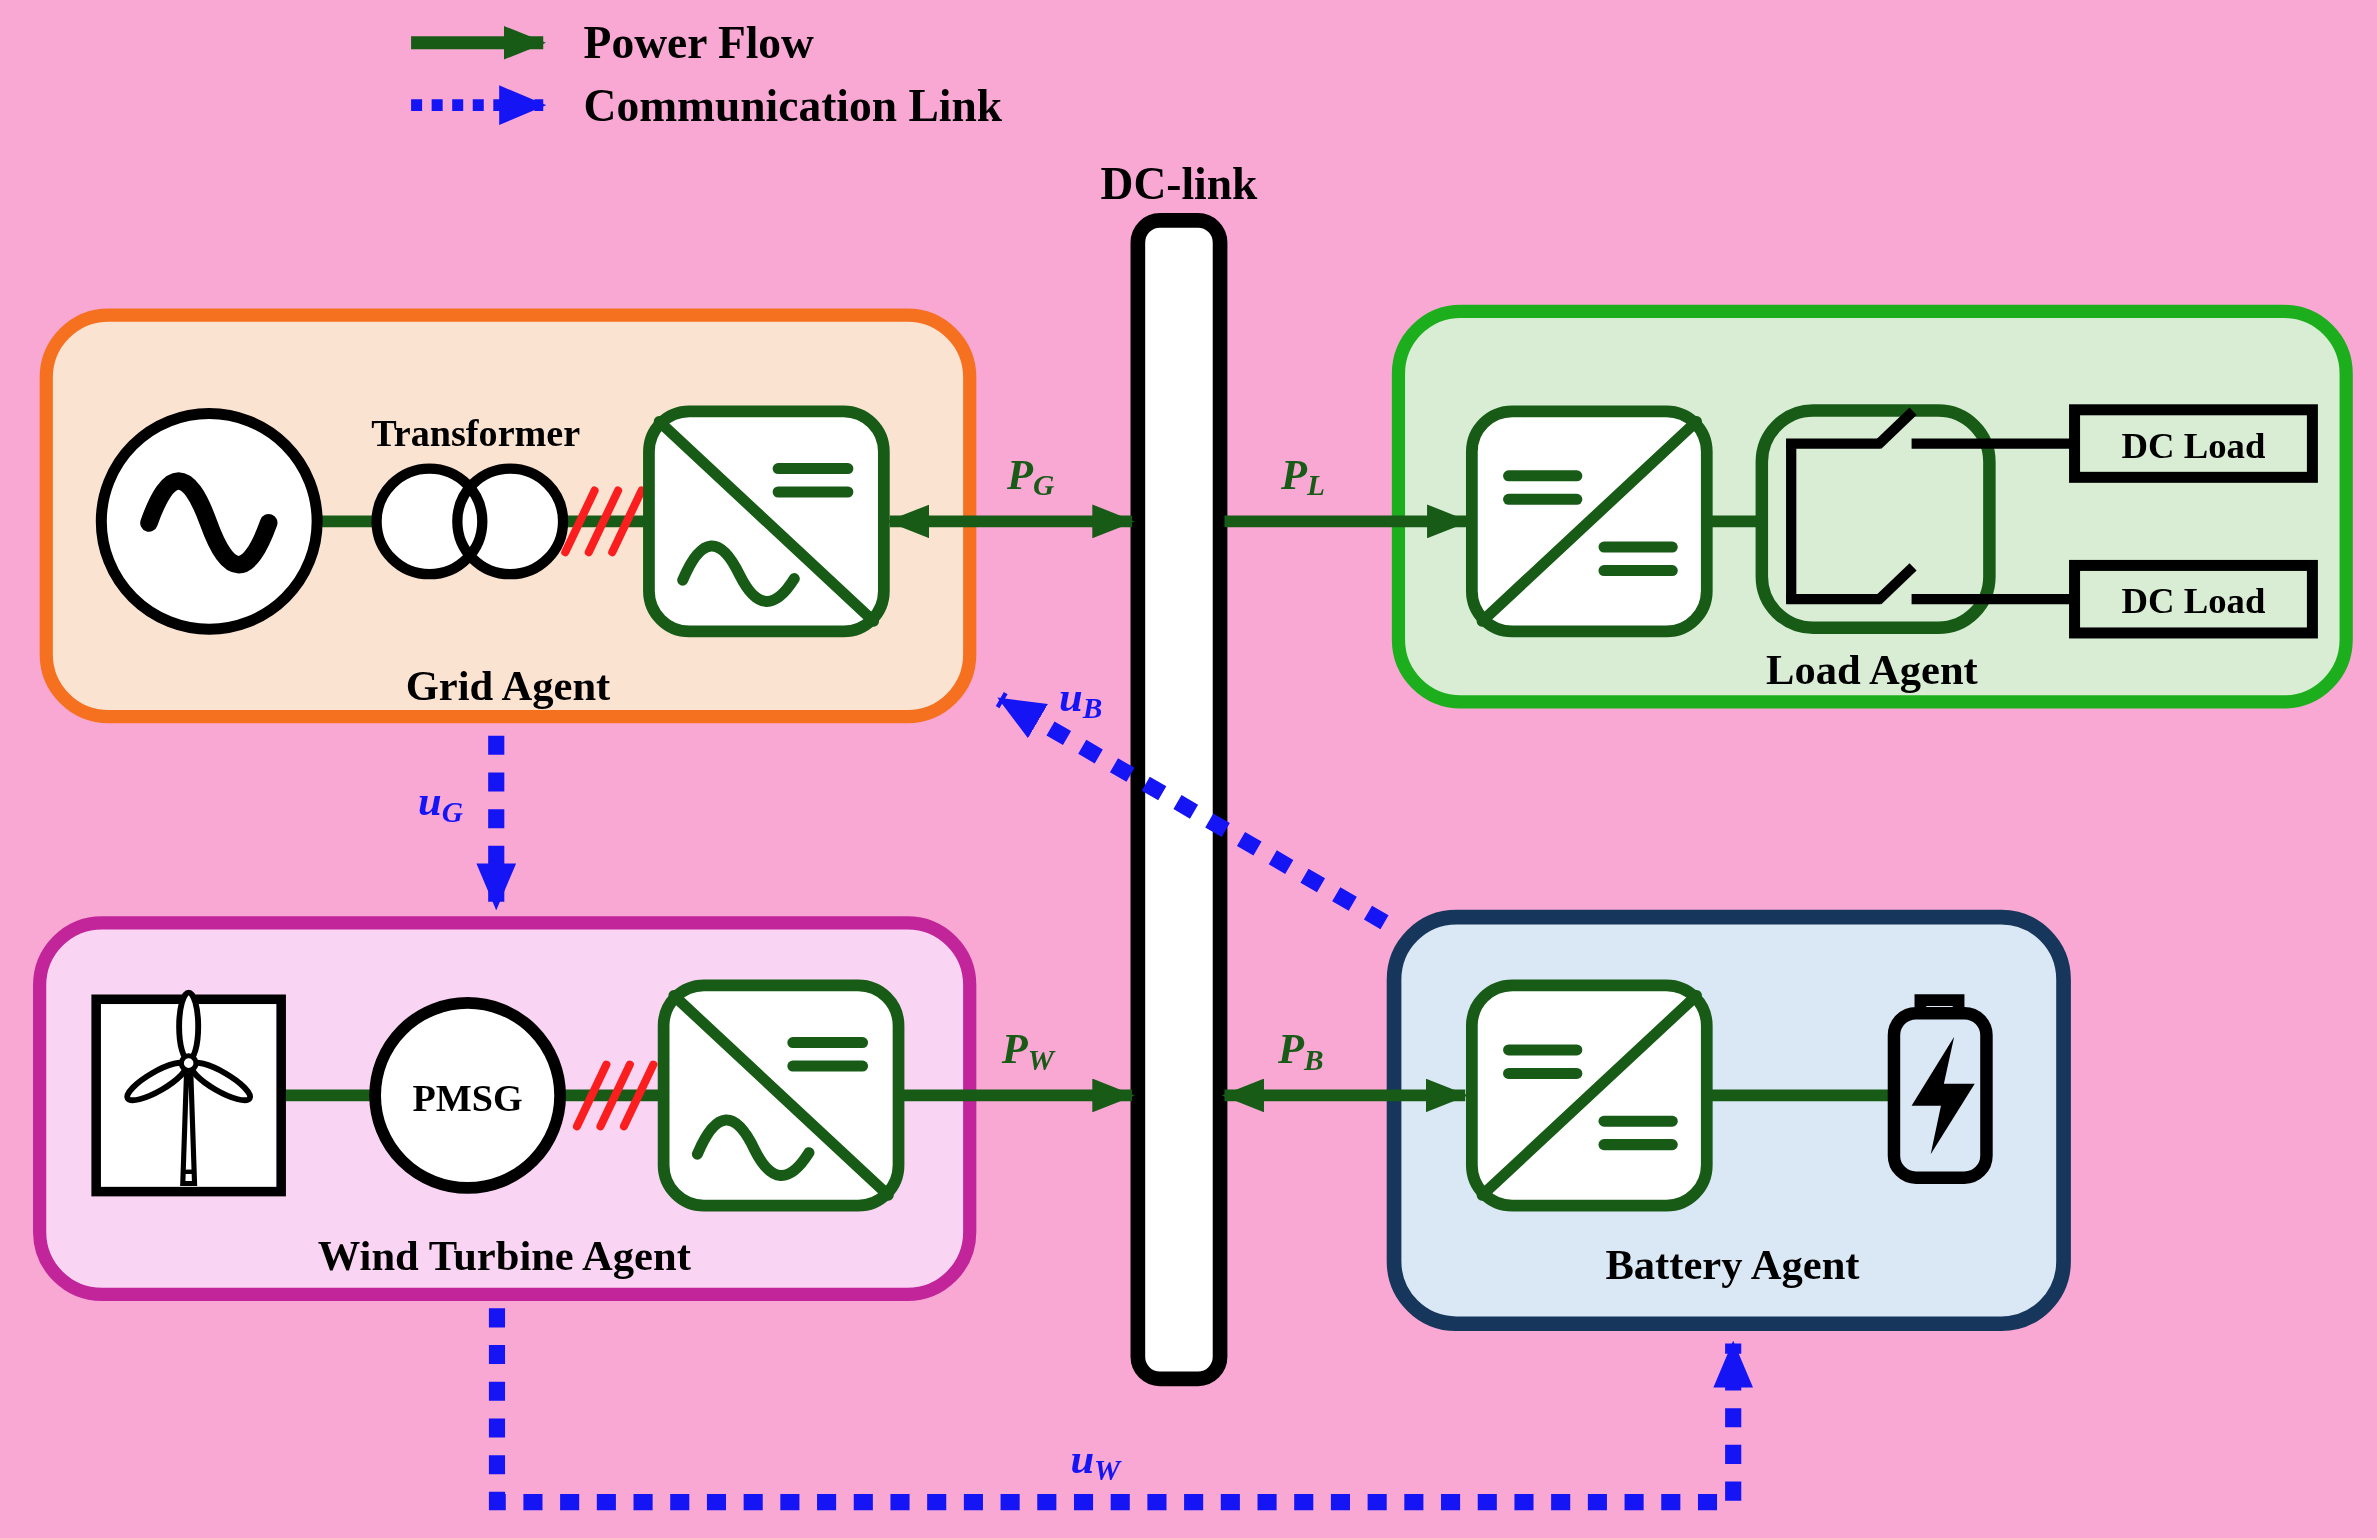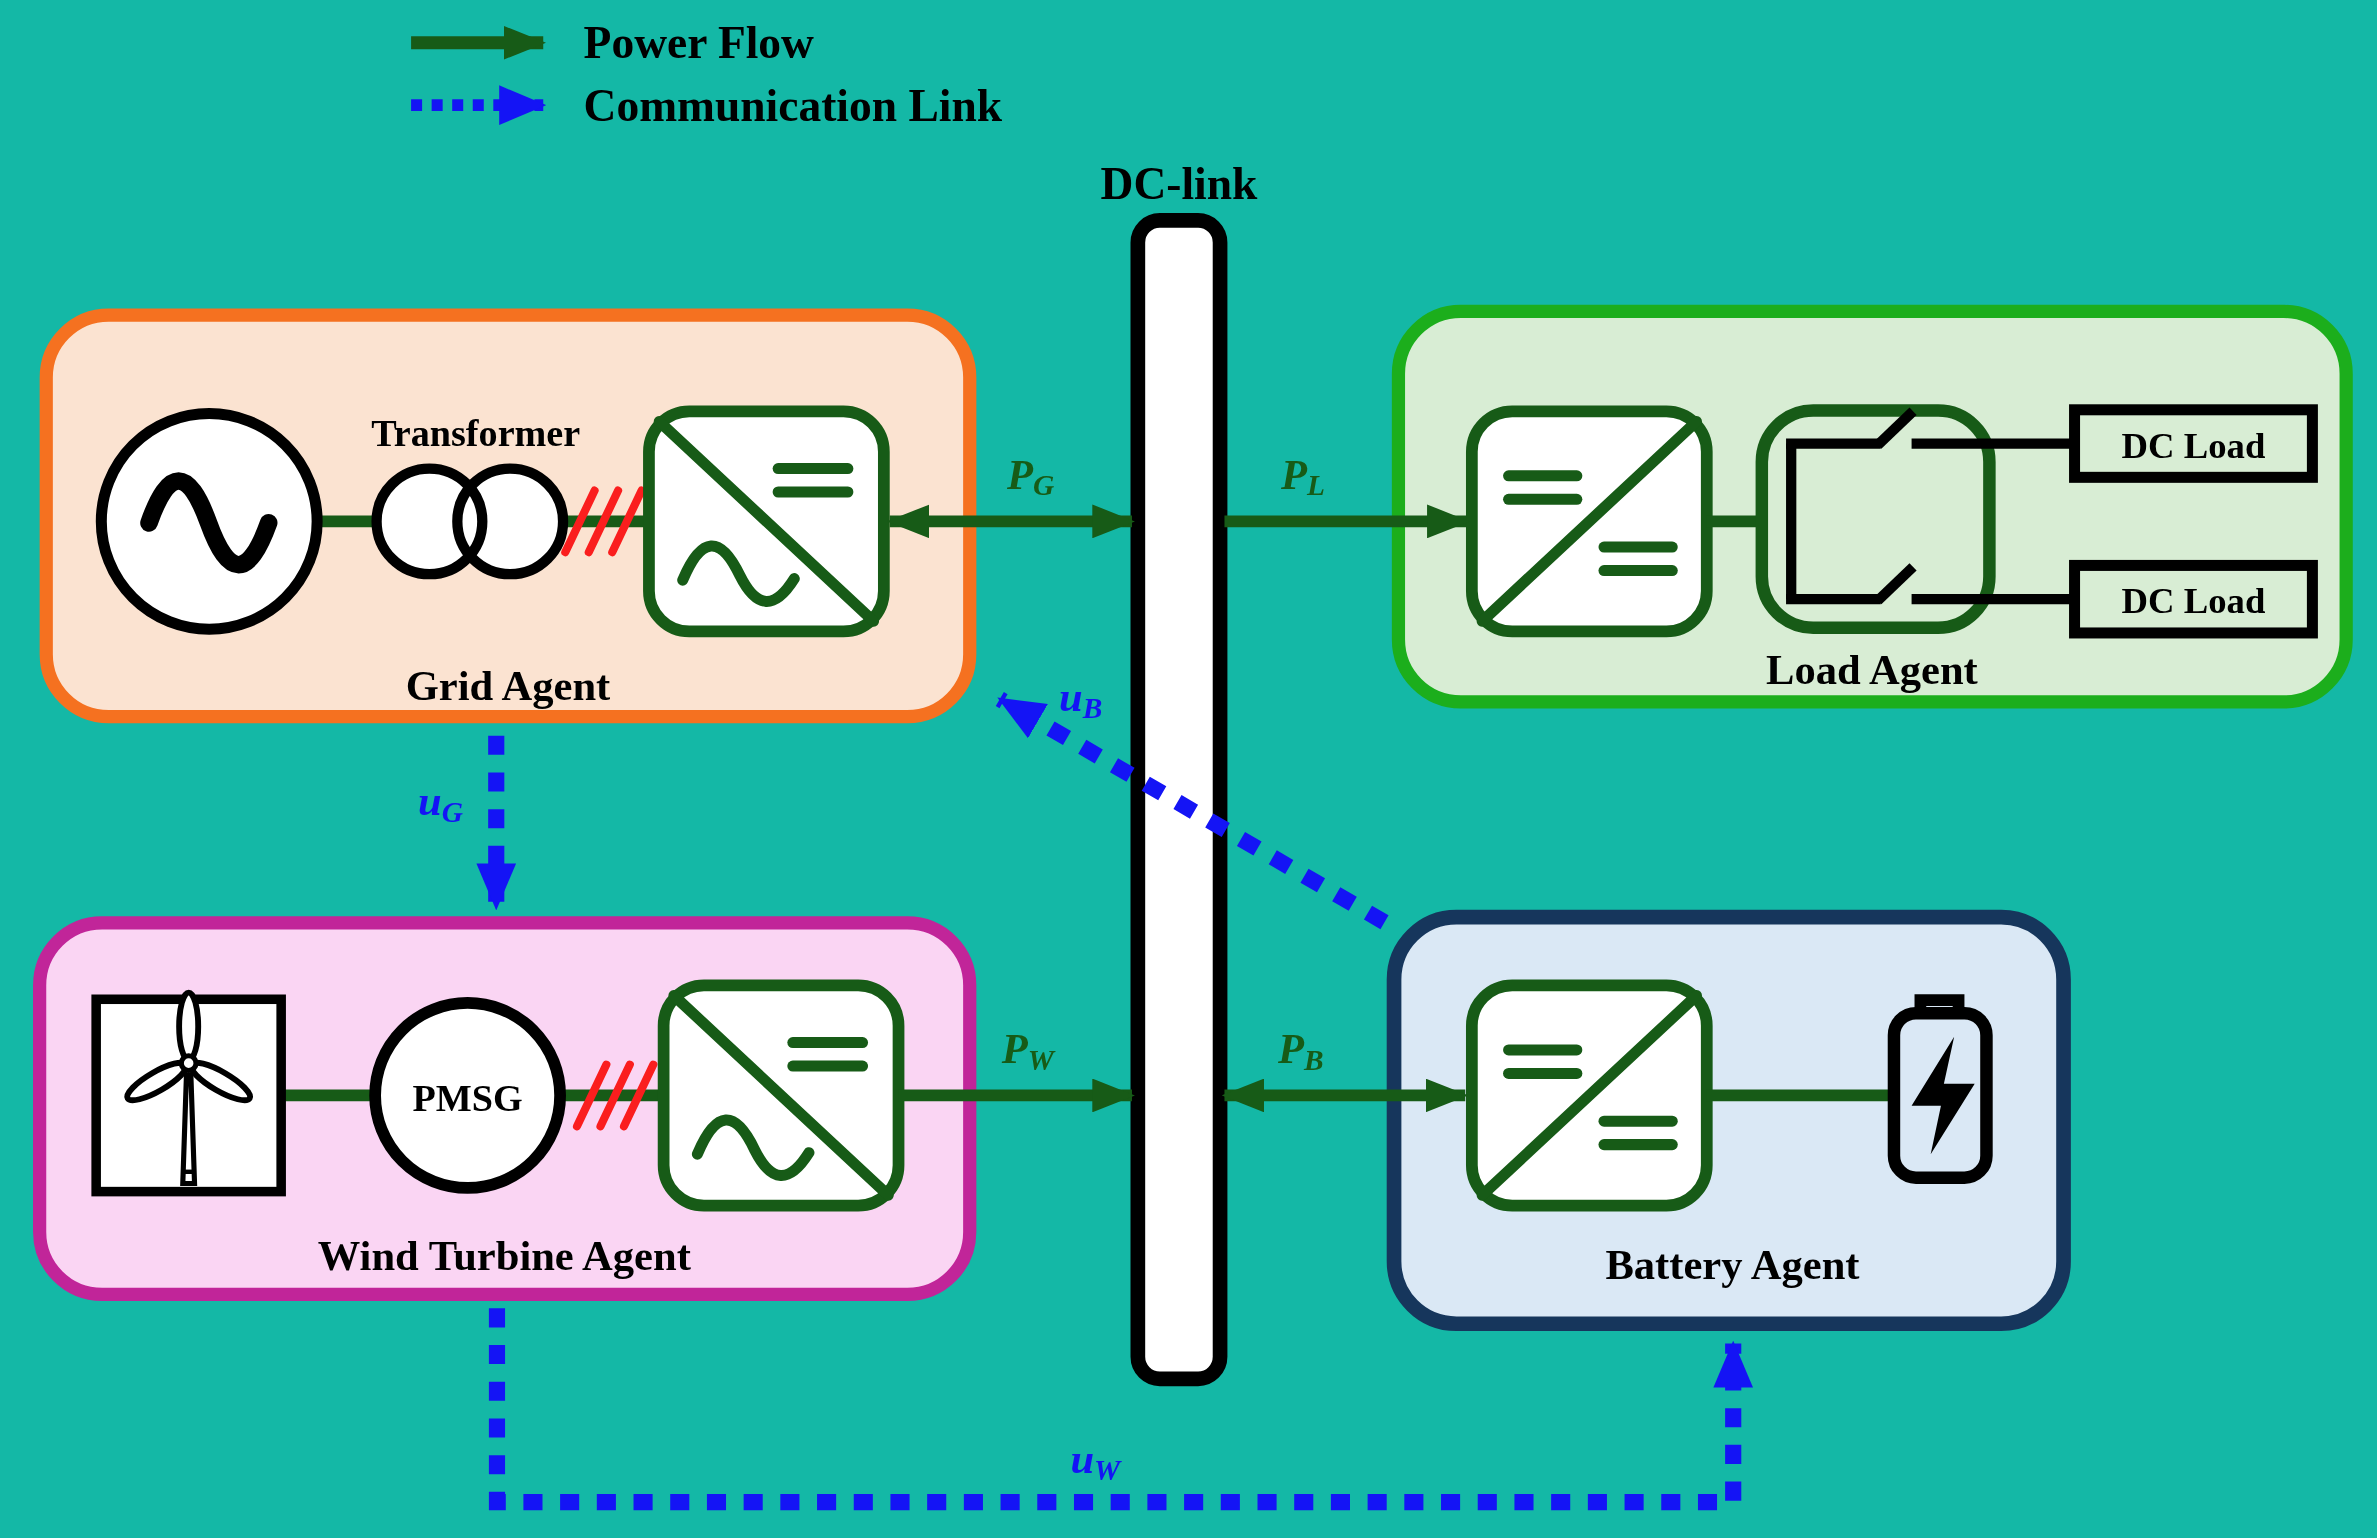--- a/index.html
+++ b/index.html
@@ -1,16 +1,16 @@
 <!DOCTYPE html>
 <html style="--dgreen: #175B17; --blue: #1414F5; --red: #FA1E1E; --orange_border: #F57120; --orange_fill: #FBE3D1; --green_border: #1CAE1C; --green_fill: #D8EDD4; --pink_border: #C12599; --pink_fill: #FAD5F3; --navy_border: #16365C; --navy_fill: #DAE8F5;font-size:11.7px"><head>
 <meta charset="utf-8">
 <style>
   html,body{margin:0;padding:0;background:#ffffff;}
-  #stage{position:relative;width:2377px;height:1539px;background:#14b8a6;overflow:hidden;}
+  #stage{position:relative;width:2377px;height:1539px;background:#f9a8d4;overflow:hidden;}
   svg{display:block;}
   .t{font-family:"Liberation Serif",serif;font-weight:bold;fill:#000;}
   .agent-name{font-size:58px;}
   .small-label{font-size:52px;}
   .dcload-label{font-size:50px;}
   .dclink-label{font-size:62px;}
   .legend-label{font-size:62px;}
   .plabel{font-size:58px;fill:var(--dgreen);font-style:italic;}
   .plabel .sub{font-size:40px;}
   .ulabel{font-size:58px;fill:var(--blue);font-style:italic;}

